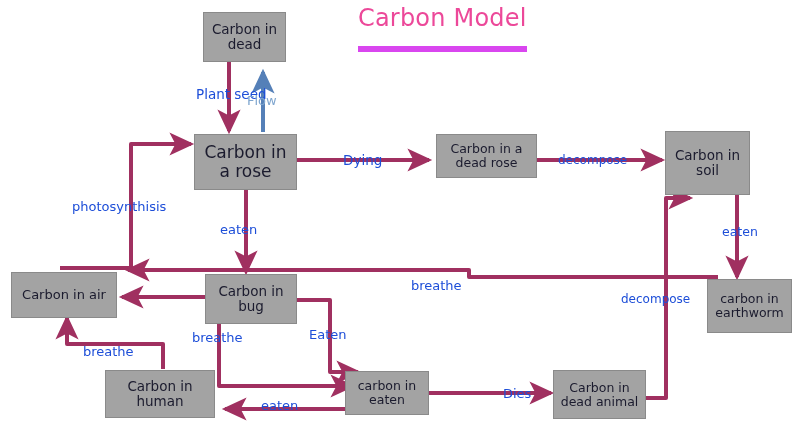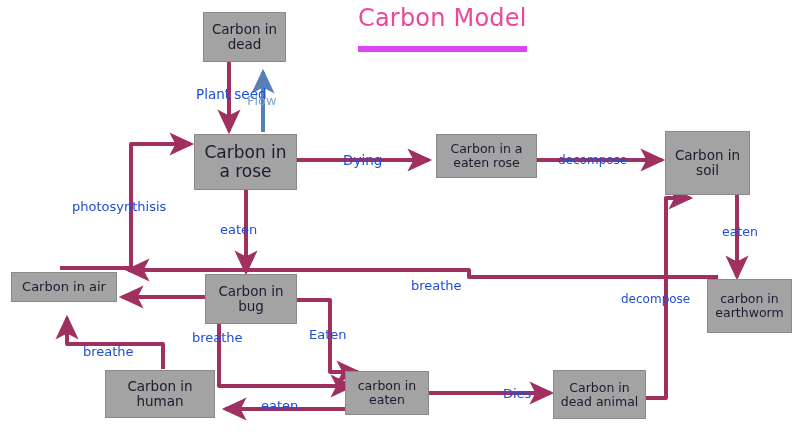--- a/index.html
+++ b/index.html
@@ -87,39 +87,39 @@
   <div class="node" style="left:194px;top:134px;width:103px;height:56px;font-size:17px;">
     <span>
       <span>Carbon in</span>
       <span>a rose</span>
     </span>
   </div>
 
   <div class="node" style="left:436px;top:134px;width:101px;height:44px;font-size:12.5px;">
     <span>
       <span>Carbon in a</span>
-      <span>eaten rose</span>
+      <span>dead rose</span>
     </span>
   </div>
 
   <div class="node" style="left:665px;top:131px;width:85px;height:64px;font-size:13.5px;">
     <span>
       <span>Carbon in</span>
       <span>soil</span>
     </span>
   </div>
 
   <div class="node" style="left:707px;top:279px;width:85px;height:54px;font-size:12.5px;">
     <span>
       <span>carbon in</span>
       <span>earthworm</span>
     </span>
   </div>
 
-  <div class="node" style="left:11px;top:272px;width:106px;height:30px;font-size:13px;">
+  <div class="node" style="left:11px;top:272px;width:106px;height:46px;font-size:13px;">
     <span>
       <span>Carbon in air</span>
     </span>
   </div>
 
   <div class="node" style="left:205px;top:274px;width:92px;height:50px;font-size:13.5px;">
     <span>
       <span>Carbon in</span>
       <span>bug</span>
     </span>

